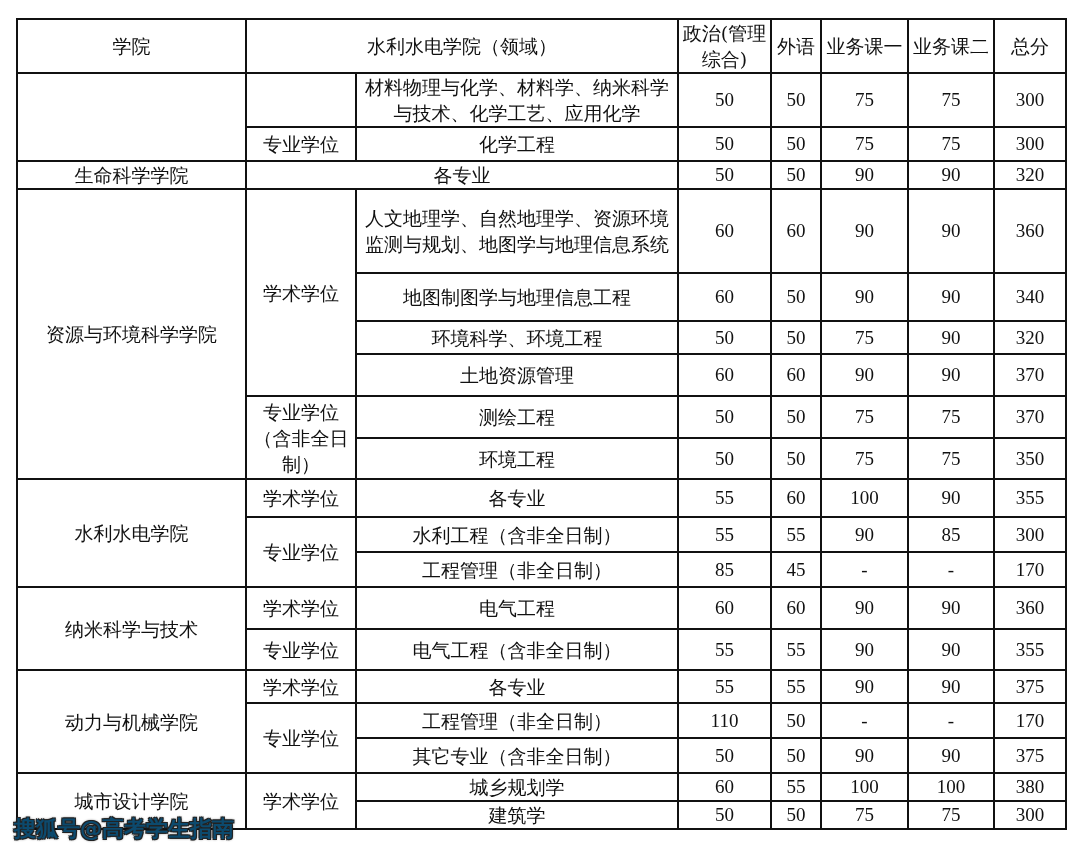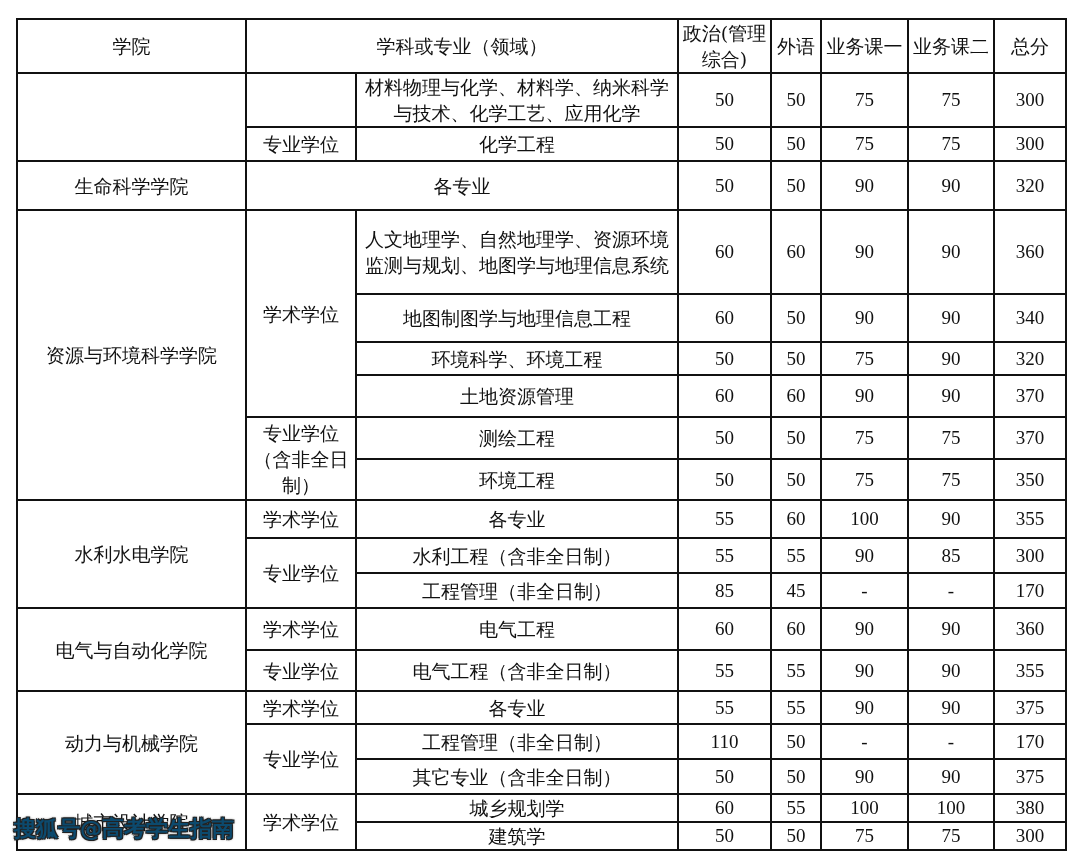--- a/index.html
+++ b/index.html
@@ -28,21 +28,21 @@
       <col style="width:322px">
     <col style="width:93px">
       <col style="width:50px">
       <col style="width:87px">
     <col style="width:86px">
       <col style="width:72px">
   </colgroup>
   <tbody>
       <tr style="height:38px">
     <th class="hdr">学院</th>
-    <th class="hdr" colspan="2">学科或专业（领域）</th>
+    <th class="hdr" colspan="2">水利水电学院（领域）</th>
     <th class="hdr-small"><span>政治(管理</span><br><span>综合)</span></th>
     <th class="hdr">外语</th>
     <th class="hdr">业务课一</th>
     <th class="hdr">业务课二</th>
     <th class="hdr">总分</th>
   </tr>
 
   <tr style="height:38px">
     <td rowspan="2"></td>
     <td></td>
@@ -57,21 +57,21 @@
   <tr style="height:34px">
     <td class="small">专业学位</td>
     <td>化学工程</td>
     <td class="num">50</td>
     <td class="num">50</td>
     <td class="num">75</td>
     <td class="num">75</td>
     <td class="num">300</td>
   </tr>
 
-  <tr style="height:49px">
+  <tr style="height:28px">
     <td>生命科学学院</td>
     <td colspan="2">各专业</td>
     <td class="num">50</td>
     <td class="num">50</td>
     <td class="num">90</td>
     <td class="num">90</td>
     <td class="num">320</td>
   </tr>
 
   <tr style="height:84px">
@@ -155,21 +155,21 @@
   <tr style="height:35px">
     <td>工程管理（非全日制）</td>
     <td class="num">85</td>
     <td class="num">45</td>
     <td class="num">-</td>
     <td class="num">-</td>
     <td class="num">170</td>
   </tr>
 
   <tr style="height:42px">
-    <td rowspan="2">电气与自动化学院</td>
+    <td rowspan="2">纳米科学与技术</td>
     <td>学术学位</td>
     <td>电气工程</td>
     <td class="num">60</td>
     <td class="num">60</td>
     <td class="num">90</td>
     <td class="num">90</td>
     <td class="num">360</td>
   </tr>
 
   <tr style="height:41px">

